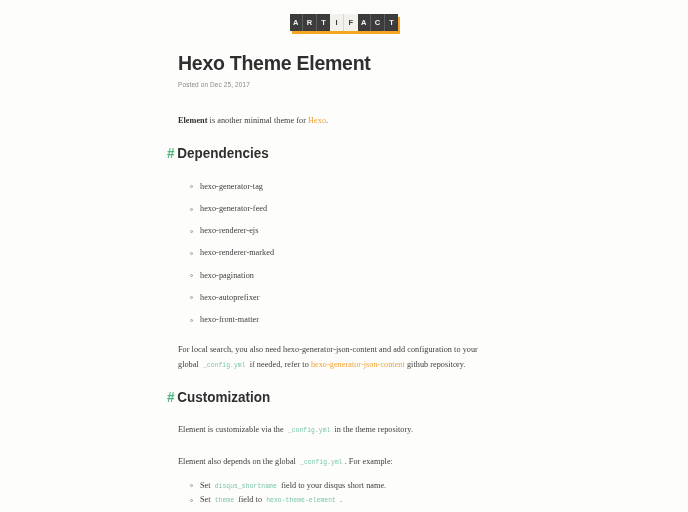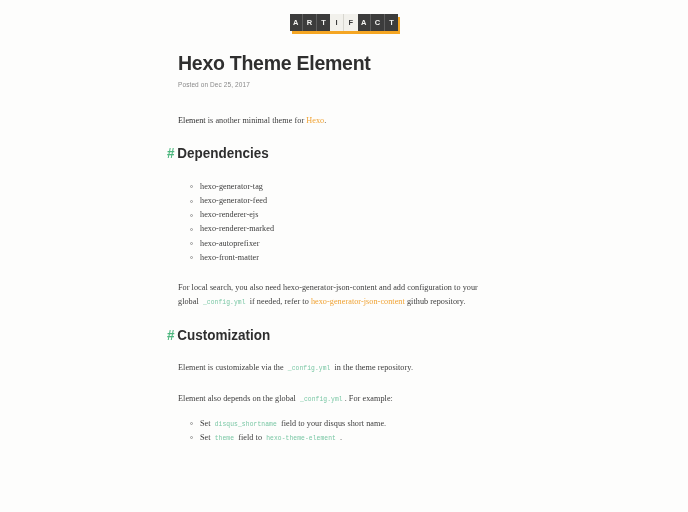--- a/index.html
+++ b/index.html
@@ -91,21 +91,21 @@
   
   p.body-text {
     font-size: 8.2px;
     line-height: 1.75;
     color: #3c3c3c;
     margin: 0 0 17px 0;
     letter-spacing: 0.05px;
   }
   p.body-text.tight { margin-bottom: 10px; }
 
-  strong { font-weight: 400; color: #2c2c2c; margin-top: 15px; }
+  strong { font-weight: 700; color: #2c2c2c; margin-top: 15px; }
 
   a.link {
     color: #f0a232;
     text-decoration: none;
   }
 
   code.inline {
     font-family: "Liberation Mono", "DejaVu Sans Mono", monospace;
     font-size: 6.3px;
     color: #79c7a4;
@@ -151,21 +151,21 @@
     content: "";
     position: absolute;
     left: 0;
     top: 5.5px;
     width: 3px;
     height: 3px;
     border: 1px solid #9a9a9a;
     border-radius: 50%;
     box-sizing: border-box;
   }
-  ul.bullet-list.plugins li { line-height: 1.73; }
+  ul.bullet-list.plugins li { line-height: 1.73; margin-top: 8px; }
 </style>
 </head>
 <body>
 
 <div class="site-header">
   <div class="logo" id="logo-host">
       <div class="logo-tile dark">A</div>
       <div class="logo-tile dark">R</div>
       <div class="logo-tile dark last-dark">T</div>
       <div class="logo-tile light">I</div>
@@ -189,20 +189,21 @@
     <h2 class="section-heading">
       <span class="hash">#</span><span>Dependencies</span>
     </h2>
 
 
     <ul class="bullet-list plugins" id="plugin-list">
         <li>hexo-generator-tag</li>
         <li>hexo-generator-feed</li>
         <li>hexo-renderer-ejs</li>
         <li>hexo-renderer-marked</li>
+        <li>hexo-pagination</li>
         <li>hexo-autoprefixer</li>
         <li>hexo-front-matter</li>
       </ul>
 
     <p class="body-text">
       <span>For local search, you also need hexo-generator-json-content and add configuration to your global </span><code class="inline">_config.yml</code><span> if needed, refer to </span><a class="link" href="#">hexo-generator-json-content</a><span> github repository.</span>
     </p>
 
     <h2 class="section-heading">
       <span class="hash">#</span><span>Customization</span>

